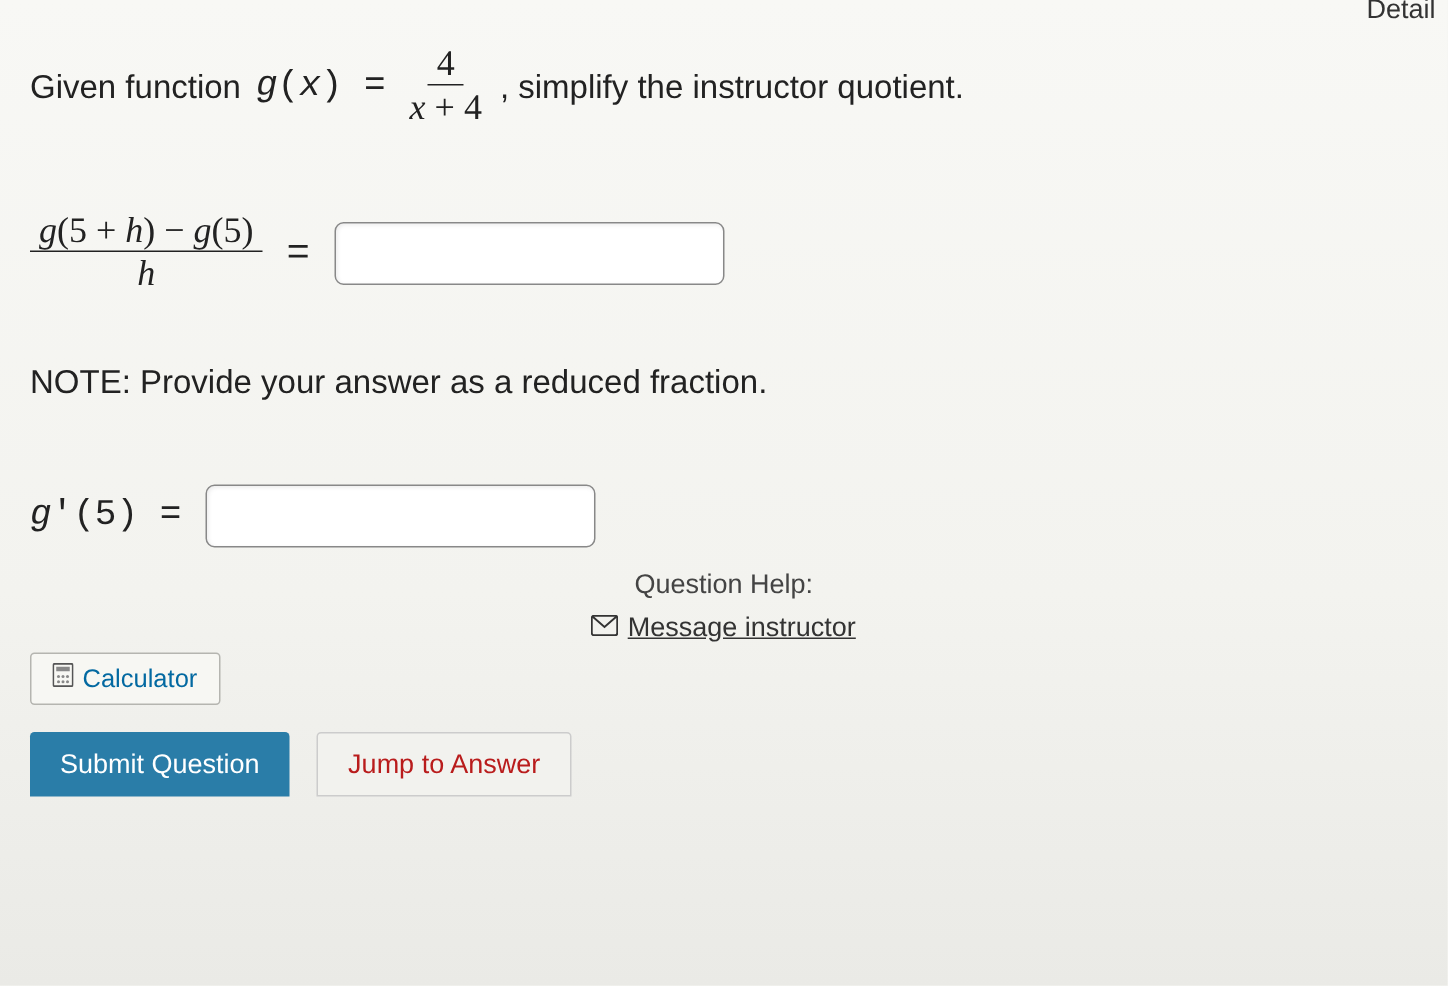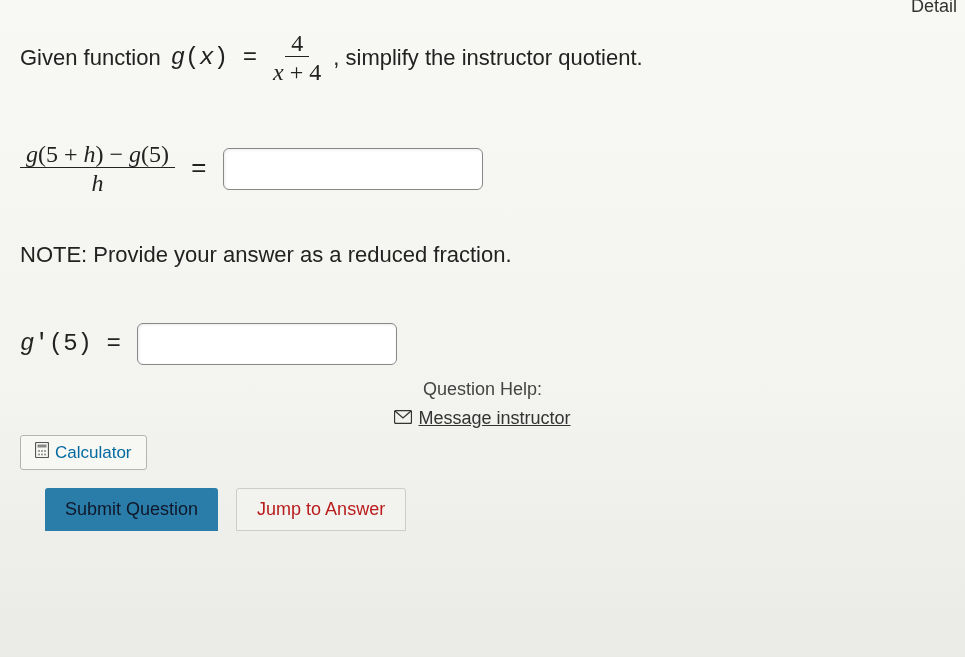--- a/index.html
+++ b/index.html
@@ -97,27 +97,26 @@
     cursor: pointer;
     margin-top: 6px;
   }
   .btn-row {
     margin-top: 18px;
     display: flex;
     gap: 18px;
   }
   .submit-btn {
     background: #2a7da8;
-    color: #0f172a;
+    color: #ffffff;
     border: none;
     padding: 10px 20px;
     font-size: 18px;
     border-radius: 3px 3px 0 0;
     cursor: pointer;
-    margin-left: 25px;
   }
   .jump-btn {
     background: #f2f2ee;
     color: #b91c1c;
     border: 1px solid #ccc;
     padding: 10px 20px;
     font-size: 18px;
     border-radius: 3px 3px 0 0;
     cursor: pointer;
   }

